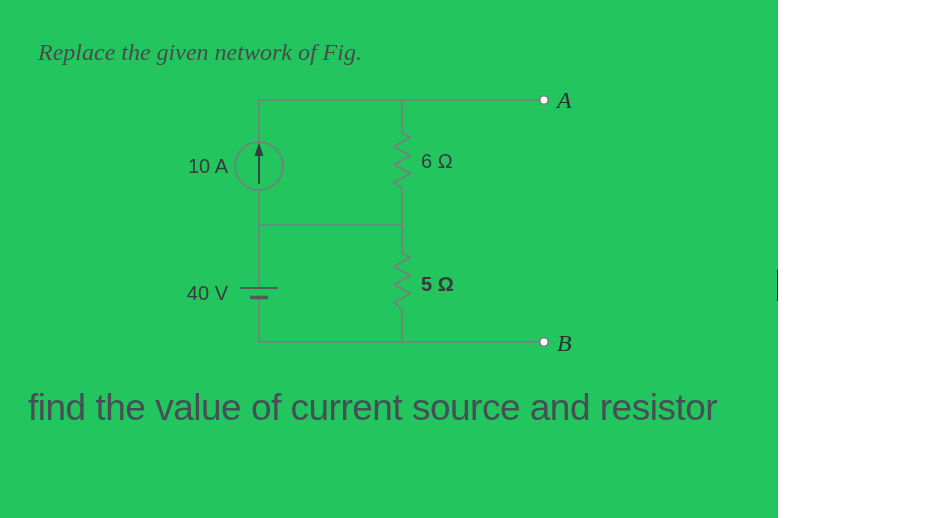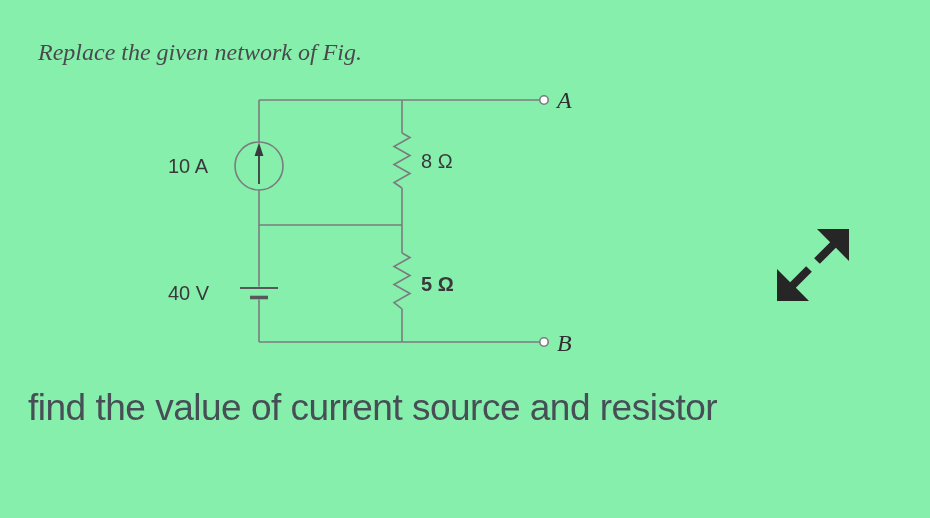--- a/index.html
+++ b/index.html
@@ -1,31 +1,31 @@
 <!DOCTYPE html>
 <html><head>
 <meta charset="utf-8">
 <style>
   html,body { margin:0; padding:0; background:#ffffff; }
   #page {
-    position:relative; width:930px; height:518px; background:#86efac;
+    position:relative; width:778px; height:518px; background:#22c55e;
     overflow:hidden; font-family:"Liberation Sans", sans-serif;
   }
   .header-text {
     position:absolute; top:38px;
     font-family:"Liberation Serif", serif; font-style:italic;
     font-size:24px; color:#4a4a4c; white-space:nowrap; line-height:28px;
   }
   #header-part1 { left:38px; }
   #header-part2 { left:460px; font-size:23.5px; }
   .circuit-label {
     position:absolute; font-size:20px; color:#39393b; white-space:nowrap;
     line-height:22px;
   }
-  .src-label { left:168px; width:60px; text-align:left; }
+  .src-label { left:168px; width:60px; text-align:right; }
   .res-label { left:421px; }
   .terminal-label {
     position:absolute; left:557px; font-family:"Liberation Serif", serif;
     font-style:italic; font-size:24px; color:#2f2f31; line-height:26px;
   }
   #circuit-svg { position:absolute; left:140px; top:80px; }
   #expand-icon-wrap { position:absolute; left:765px; top:217px; width:96px; height:96px; cursor:pointer; }
   .footer-text {
     position:absolute; left:28px; font-size:37px; color:#474e55;
     letter-spacing:-0.5px; white-space:nowrap; line-height:42px;
@@ -72,21 +72,21 @@
     </g>
 
     <g>
       <line x1="100" y1="208" x2="138" y2="208" stroke="#58585a" stroke-width="2.2"></line>
       <line x1="110" y1="217.5" x2="128" y2="217.5" stroke="#58585a" stroke-width="3.6"></line>
     </g>
   </svg>
 
   <div class="circuit-label src-label" style="top:155px;">10 A</div>
   <div class="circuit-label src-label" style="top:282px;">40 V</div>
-  <div class="circuit-label res-label" style="top:150px;">8 Ω</div>
+  <div class="circuit-label res-label" style="top:150px;">6 Ω</div>
   <div class="circuit-label res-label" style="top:273px;font-weight:bold;">5 Ω</div>
   <div class="terminal-label" style="top:87px;">A</div>
   <div class="terminal-label" style="top:330px;">B</div>
 
   <div id="expand-icon-wrap">
     <svg width="96" height="96" viewBox="0 0 24 24">
       <g fill="#262626">
         <path d="M21 11 V3 h-8 l3.29 3.29 L12.29 10.29 l1.42 1.42 L17.71 7.71 Z"></path>
         <path d="M3 13 v8 h8 l-3.29-3.29 L11.71 13.71 l-1.42-1.42 L6.29 16.29 Z"></path>
       </g>

